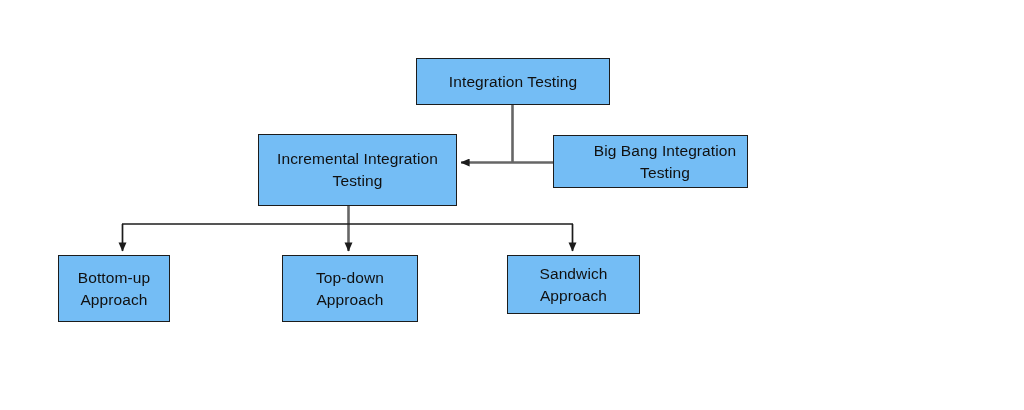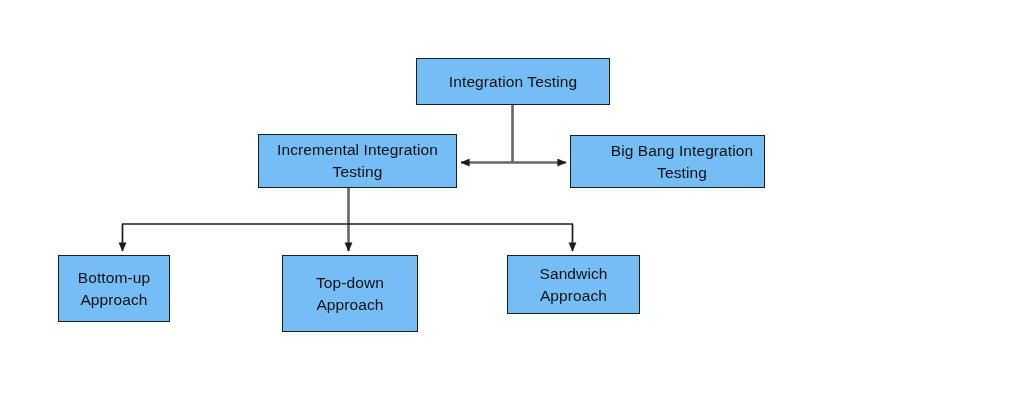--- a/index.html
+++ b/index.html
@@ -44,31 +44,31 @@
     display: block;
     width: 100%;
     white-space: pre-line;
   }
   
   #node-integration-testing {
     left: 416px; top: 58px; width: 194px; height: 47px;
   }
   
   #node-incremental-integration-testing {
-    left: 258px; top: 134px; width: 199px; height: 54px;
+    left: 258px; top: 134px; width: 199px; height: 72px;
   }
   #node-big-bang-integration-testing {
-    left: 570px; top: 135px; width: 195px; height: 53px; padding-left: 35px;
+    left: 553px; top: 135px; width: 195px; height: 53px; padding-left: 35px;
   }
   
   #node-bottom-up-approach {
     left: 58px; top: 255px; width: 112px; height: 67px;
   }
   #node-top-down-approach {
-    left: 282px; top: 255px; width: 136px; height: 77px;
+    left: 282px; top: 255px; width: 136px; height: 67px;
   }
   #node-sandwich-approach {
     left: 507px; top: 255px; width: 133px; height: 59px;
   }
 </style>
 </head>
 <body>
 
 <div id="diagram-canvas">
 

